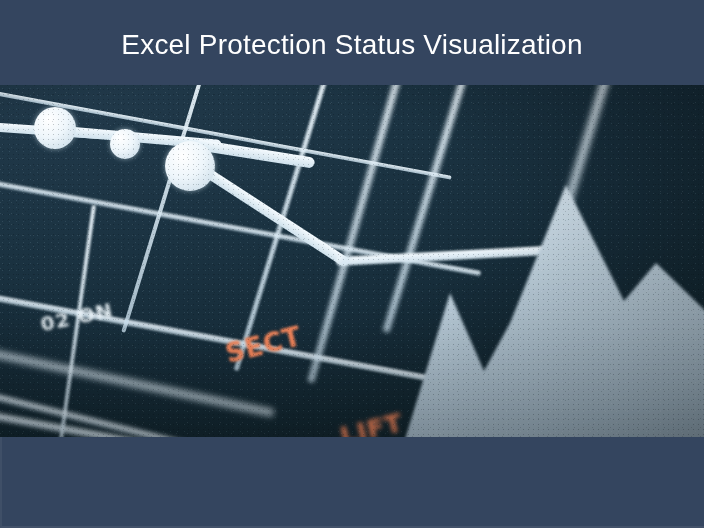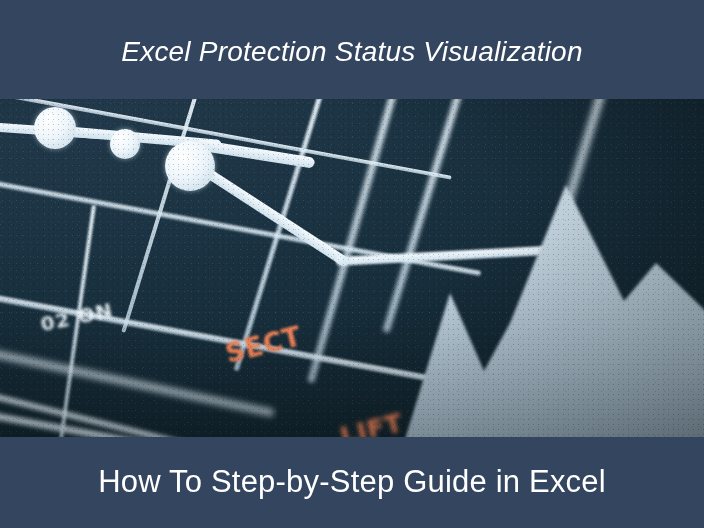--- a/index.html
+++ b/index.html
@@ -19,21 +19,21 @@
     border-bottom:2px solid rgba(255,255,255,.07);
   }
 
   
   .band{
     position:absolute;left:0;width:704px;
     background:#34455f;
     display:flex;align-items:center;justify-content:center;
     z-index:5;
   }
-  #top-band{top:0;height:99px;font-style:italic;}
+  #top-band{top:0;height:85px;}
   #bottom-band{top:437px;height:91px;}
 
   .band-title{
     color:#ffffff;
     letter-spacing:.2px;
     text-align:center;
     white-space:nowrap;
     font-weight:400;
   }
   #header-title{font-size:28px;line-height:30px;margin-top:4px;}
@@ -163,17 +163,14 @@
       <div class="plabel white" id="lbl-white-1">02 ON</div>
       <div class="plabel orange" id="lbl-orange-1">SECT</div>
       <div class="plabel orange" id="lbl-orange-2">LIFT</div>
 
       <div class="grain-dark"></div>
       <div class="grain"></div>
       <div class="vignette"></div>
     </div>
   </div>
 
-  <div class="band" id="bottom-band">
-    <div class="band-title" id="footer-title">How To Step-by-Step Guide in Excel</div>
-  </div>
 
 </div>
 
 </body></html>

